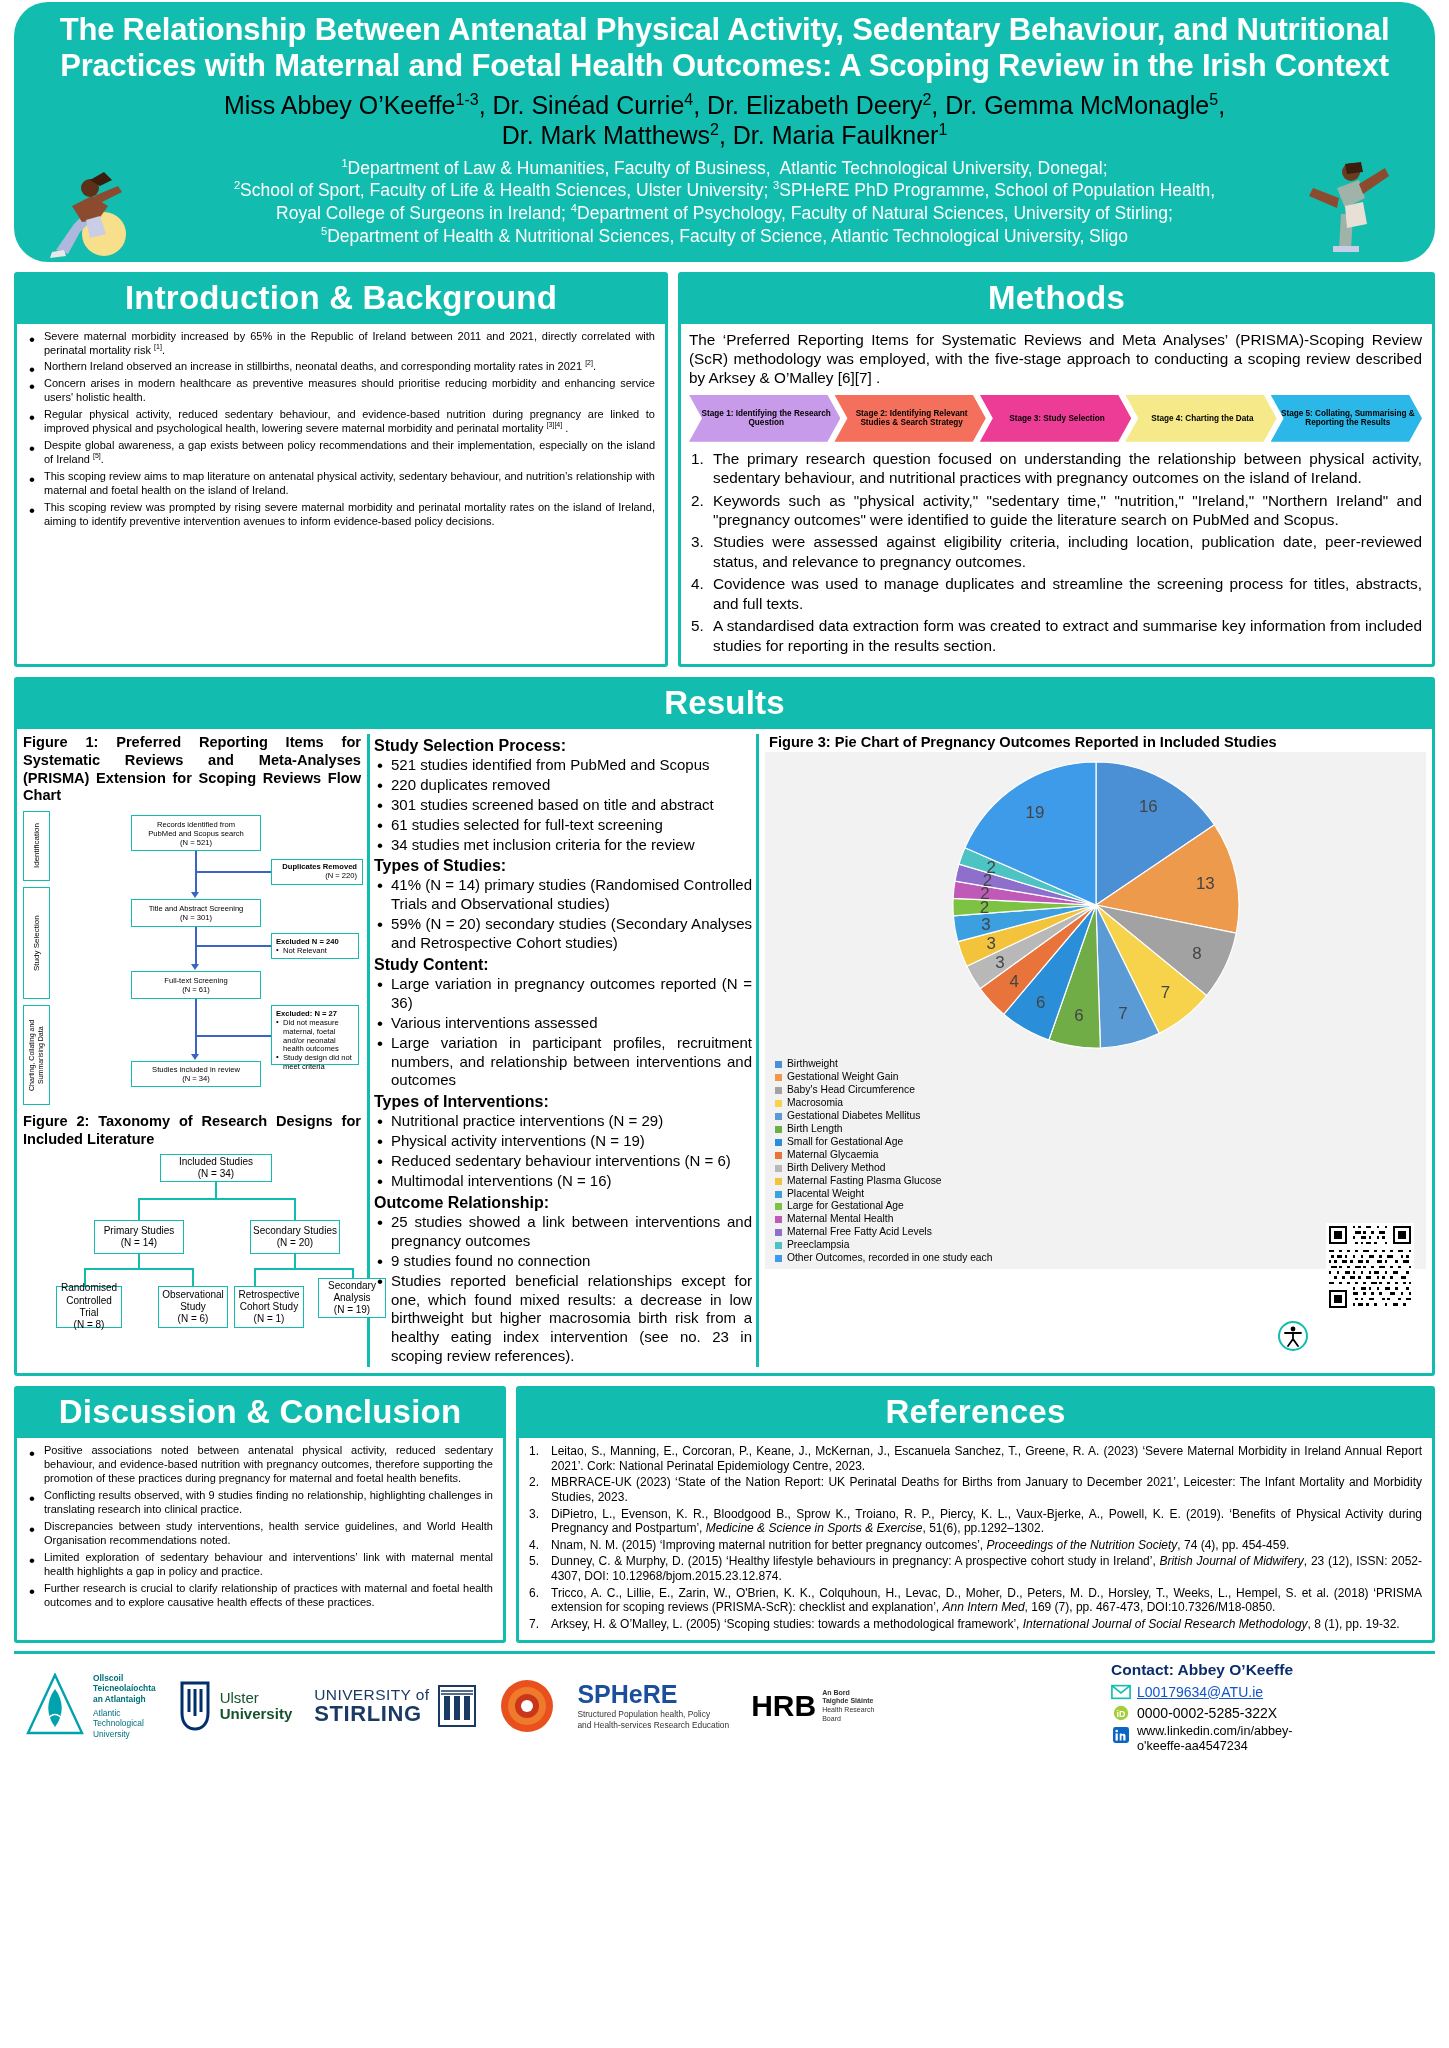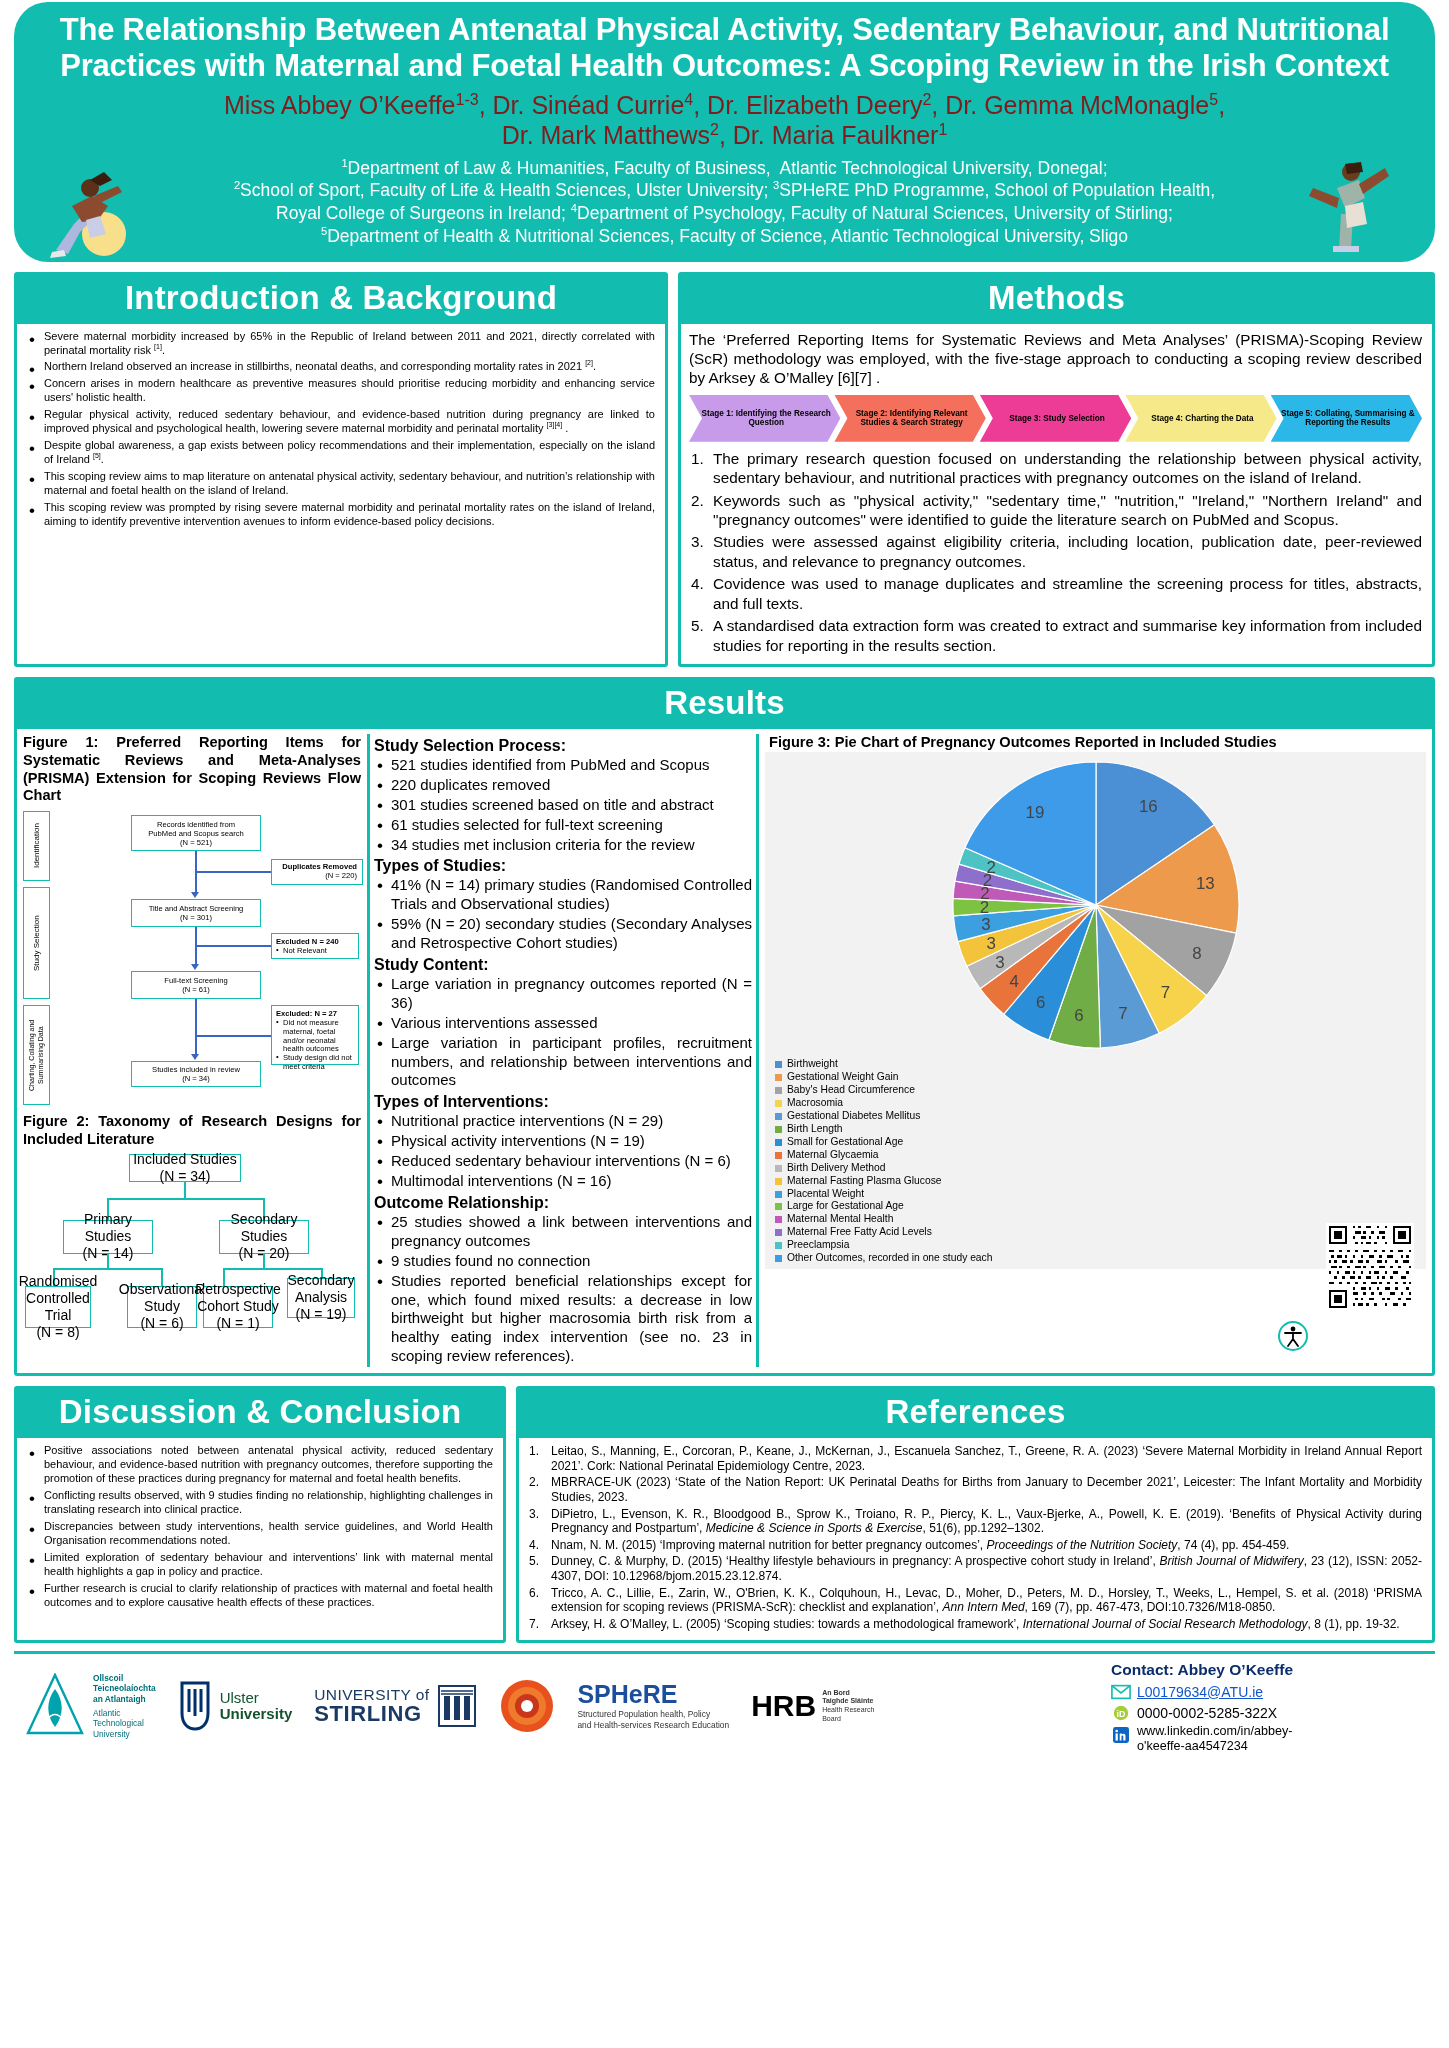--- a/index.html
+++ b/index.html
@@ -23,21 +23,21 @@
   }
   .title {
     color: #ffffff;
     font-size: 31px;
     font-weight: bold;
     line-height: 1.17;
     text-align: center;
     letter-spacing: -0.2px;
   }
   .authors {
-    color: #7f1d1d;
+    color: #000000;
     font-size: 25px;
     text-align: center;
     line-height: 1.22;
     margin-top: 5px;
   }
   .affil {
     color: #ffffff;
     font-size: 17.5px;
     text-align: center;
     line-height: 1.3;
@@ -146,21 +146,21 @@
   .fbox.excl li::before { content: "\2022"; position: absolute; left: 0; top: -1px; }
   .arrow-v { position: absolute; width: 2px; background: #3B64C4; }
   .arrow-h { position: absolute; height: 2px; background: #3B64C4; }
   .arrow-head {
     position: absolute; width: 0; height: 0;
     border-left: 4px solid transparent; border-right: 4px solid transparent;
     border-top: 6px solid #3B64C4;
   }
 
   
-  .tax { position: relative; height: 196px; margin-top: 3px; font-size: 14px; }
+  .tax { position: relative; height: 196px; margin-top: 3px; font-size: 10px; margin-left: 31px; }
   .tbox {
     position: absolute; border: 1.8px solid #12BDB0; background: #fff;
     display: flex; align-items: center; justify-content: center;
     text-align: center; line-height: 1.22; padding: 2px;
   }
   .tline { position: absolute; background: #12BDB0; }
 
   
   .pie-wrap { background: #F2F2F2; padding: 4px; }
   .pie { width: 298px; height: 298px; display: block; margin: 0 auto; }

